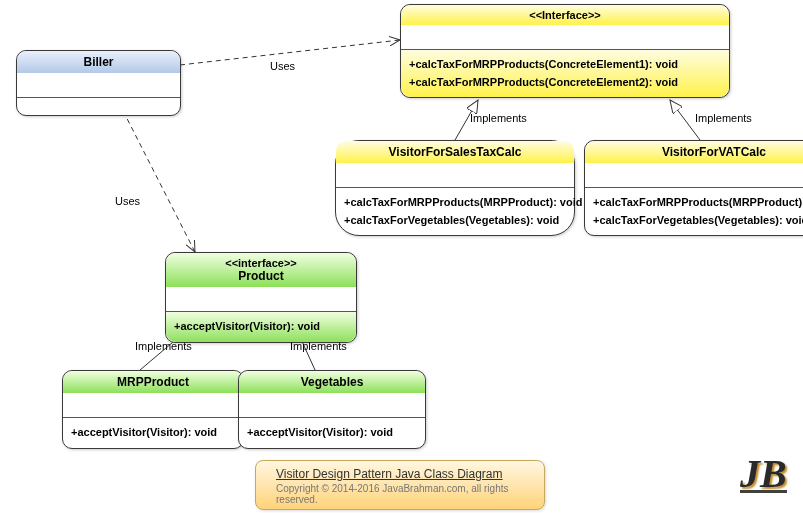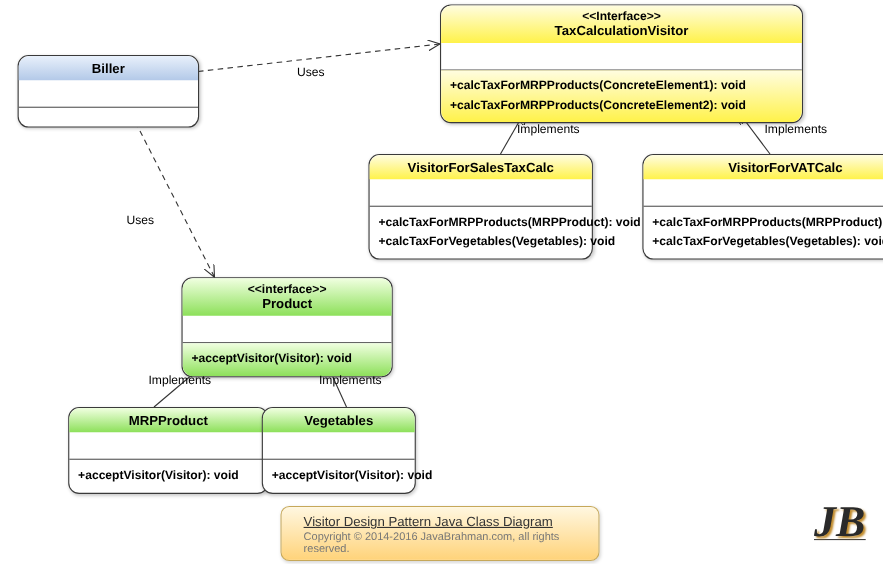--- a/index.html
+++ b/index.html
@@ -63,21 +63,21 @@
   .footer-copy { font-size: 10px; color: #777; margin-top: 2px; }
   .logo {
     position: absolute;
     font-family: "Brush Script MT", cursive;
     font-size: 40px;
     font-style: italic;
     font-weight: bold;
     color: #2a2a2a;
     text-shadow: 2px 2px 2px #c08a2a;
   }
-  .logo .und { border-bottom: 1px solid #404040; display:inline-block; line-height:0.8; }
+  .logo .und { border-bottom: 3px solid #404040; display:inline-block; line-height:0.8; }
 </style>
 </head>
 <body>
 
 <svg class="connectors">
   <defs>
     <marker id="openArrow" markerWidth="12" markerHeight="10" refX="11" refY="5" orient="auto">
       <path d="M0,0 L11,5 L0,10" fill="none" stroke="#333" stroke-width="1"></path>
     </marker>
     <marker id="hollowTri" markerWidth="14" markerHeight="12" refX="13" refY="6" orient="auto">
@@ -99,29 +99,28 @@
 </svg>
 
 <div class="box" style="left:16px; top:50px; width:165px;">
   <div class="head head-blue">Biller</div>
   <div class="body sep" style="height:18px;"></div>
 </div>
 
 <div class="box" style="left:400px; top:4px; width:330px;">
   <div class="head head-yellow">
     <div class="stereo">&lt;&lt;Interface&gt;&gt;</div>
-    <div>TaxCalculationVisitor</div>
   </div>
   <div class="body head-yellow sep" style="border-bottom-left-radius:10px;border-bottom-right-radius:10px;">
     <div>+calcTaxForMRPProducts(ConcreteElement1): void</div>
     <div>+calcTaxForMRPProducts(ConcreteElement2): void</div>
   </div>
 </div>
 
-<div class="box" style="left:335px; top:140px; width:204px;">
+<div class="box" style="left:335px; top:140px; width:240px;border-radius:24px;">
   <div class="head head-yellow">VisitorForSalesTaxCalc</div>
   <div class="body sep">
     <div>+calcTaxForMRPProducts(MRPProduct): void</div>
     <div>+calcTaxForVegetables(Vegetables): void</div>
   </div>
 </div>
 
 <div class="box" style="left:584px; top:140px; width:260px;">
   <div class="head head-yellow">VisitorForVATCalc</div>
   <div class="body sep">
@@ -140,21 +139,21 @@
   </div>
 </div>
 
 <div class="box" style="left:62px; top:370px; width:182px;">
   <div class="head head-green">MRPProduct</div>
   <div class="body sep">
     <div>+acceptVisitor(Visitor): void</div>
   </div>
 </div>
 
-<div class="box" style="left:238px; top:370px; width:140px;">
+<div class="box" style="left:238px; top:370px; width:188px;">
   <div class="head head-green">Vegetables</div>
   <div class="body sep">
     <div>+acceptVisitor(Visitor): void</div>
   </div>
 </div>
 
 <div class="label" style="left:270px; top:60px;">Uses</div>
 <div class="label" style="left:115px; top:195px;">Uses</div>
 <div class="label" style="left:470px; top:112px;">Implements</div>
 <div class="label" style="left:695px; top:112px;">Implements</div>

